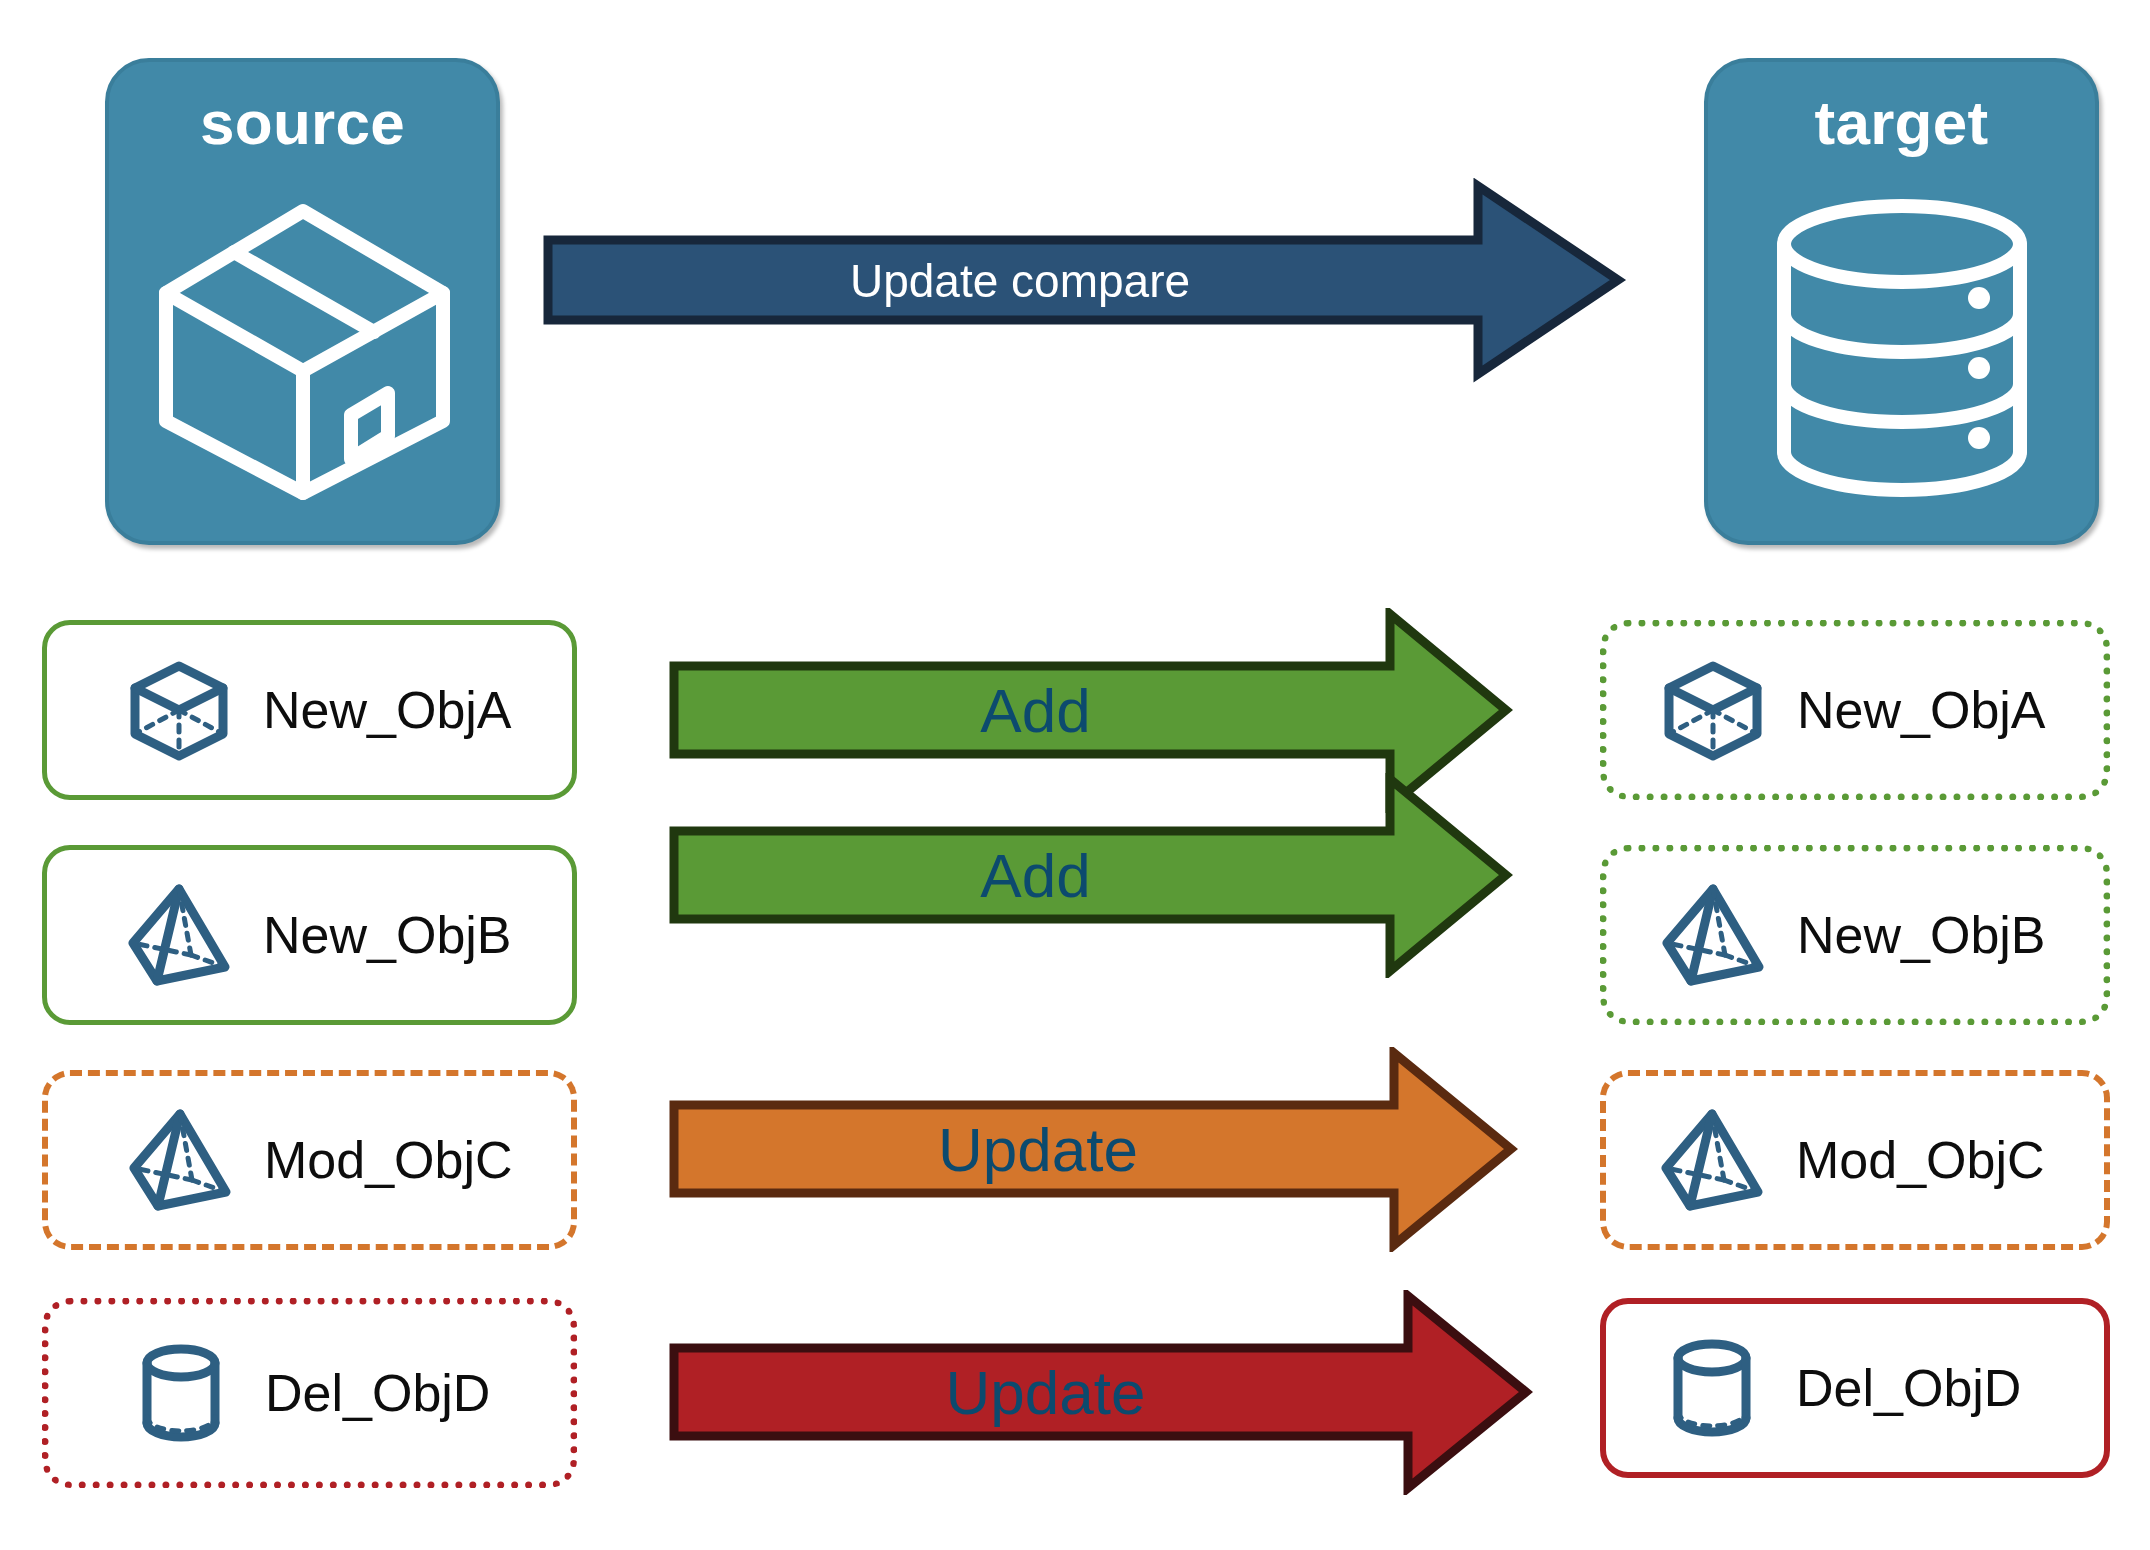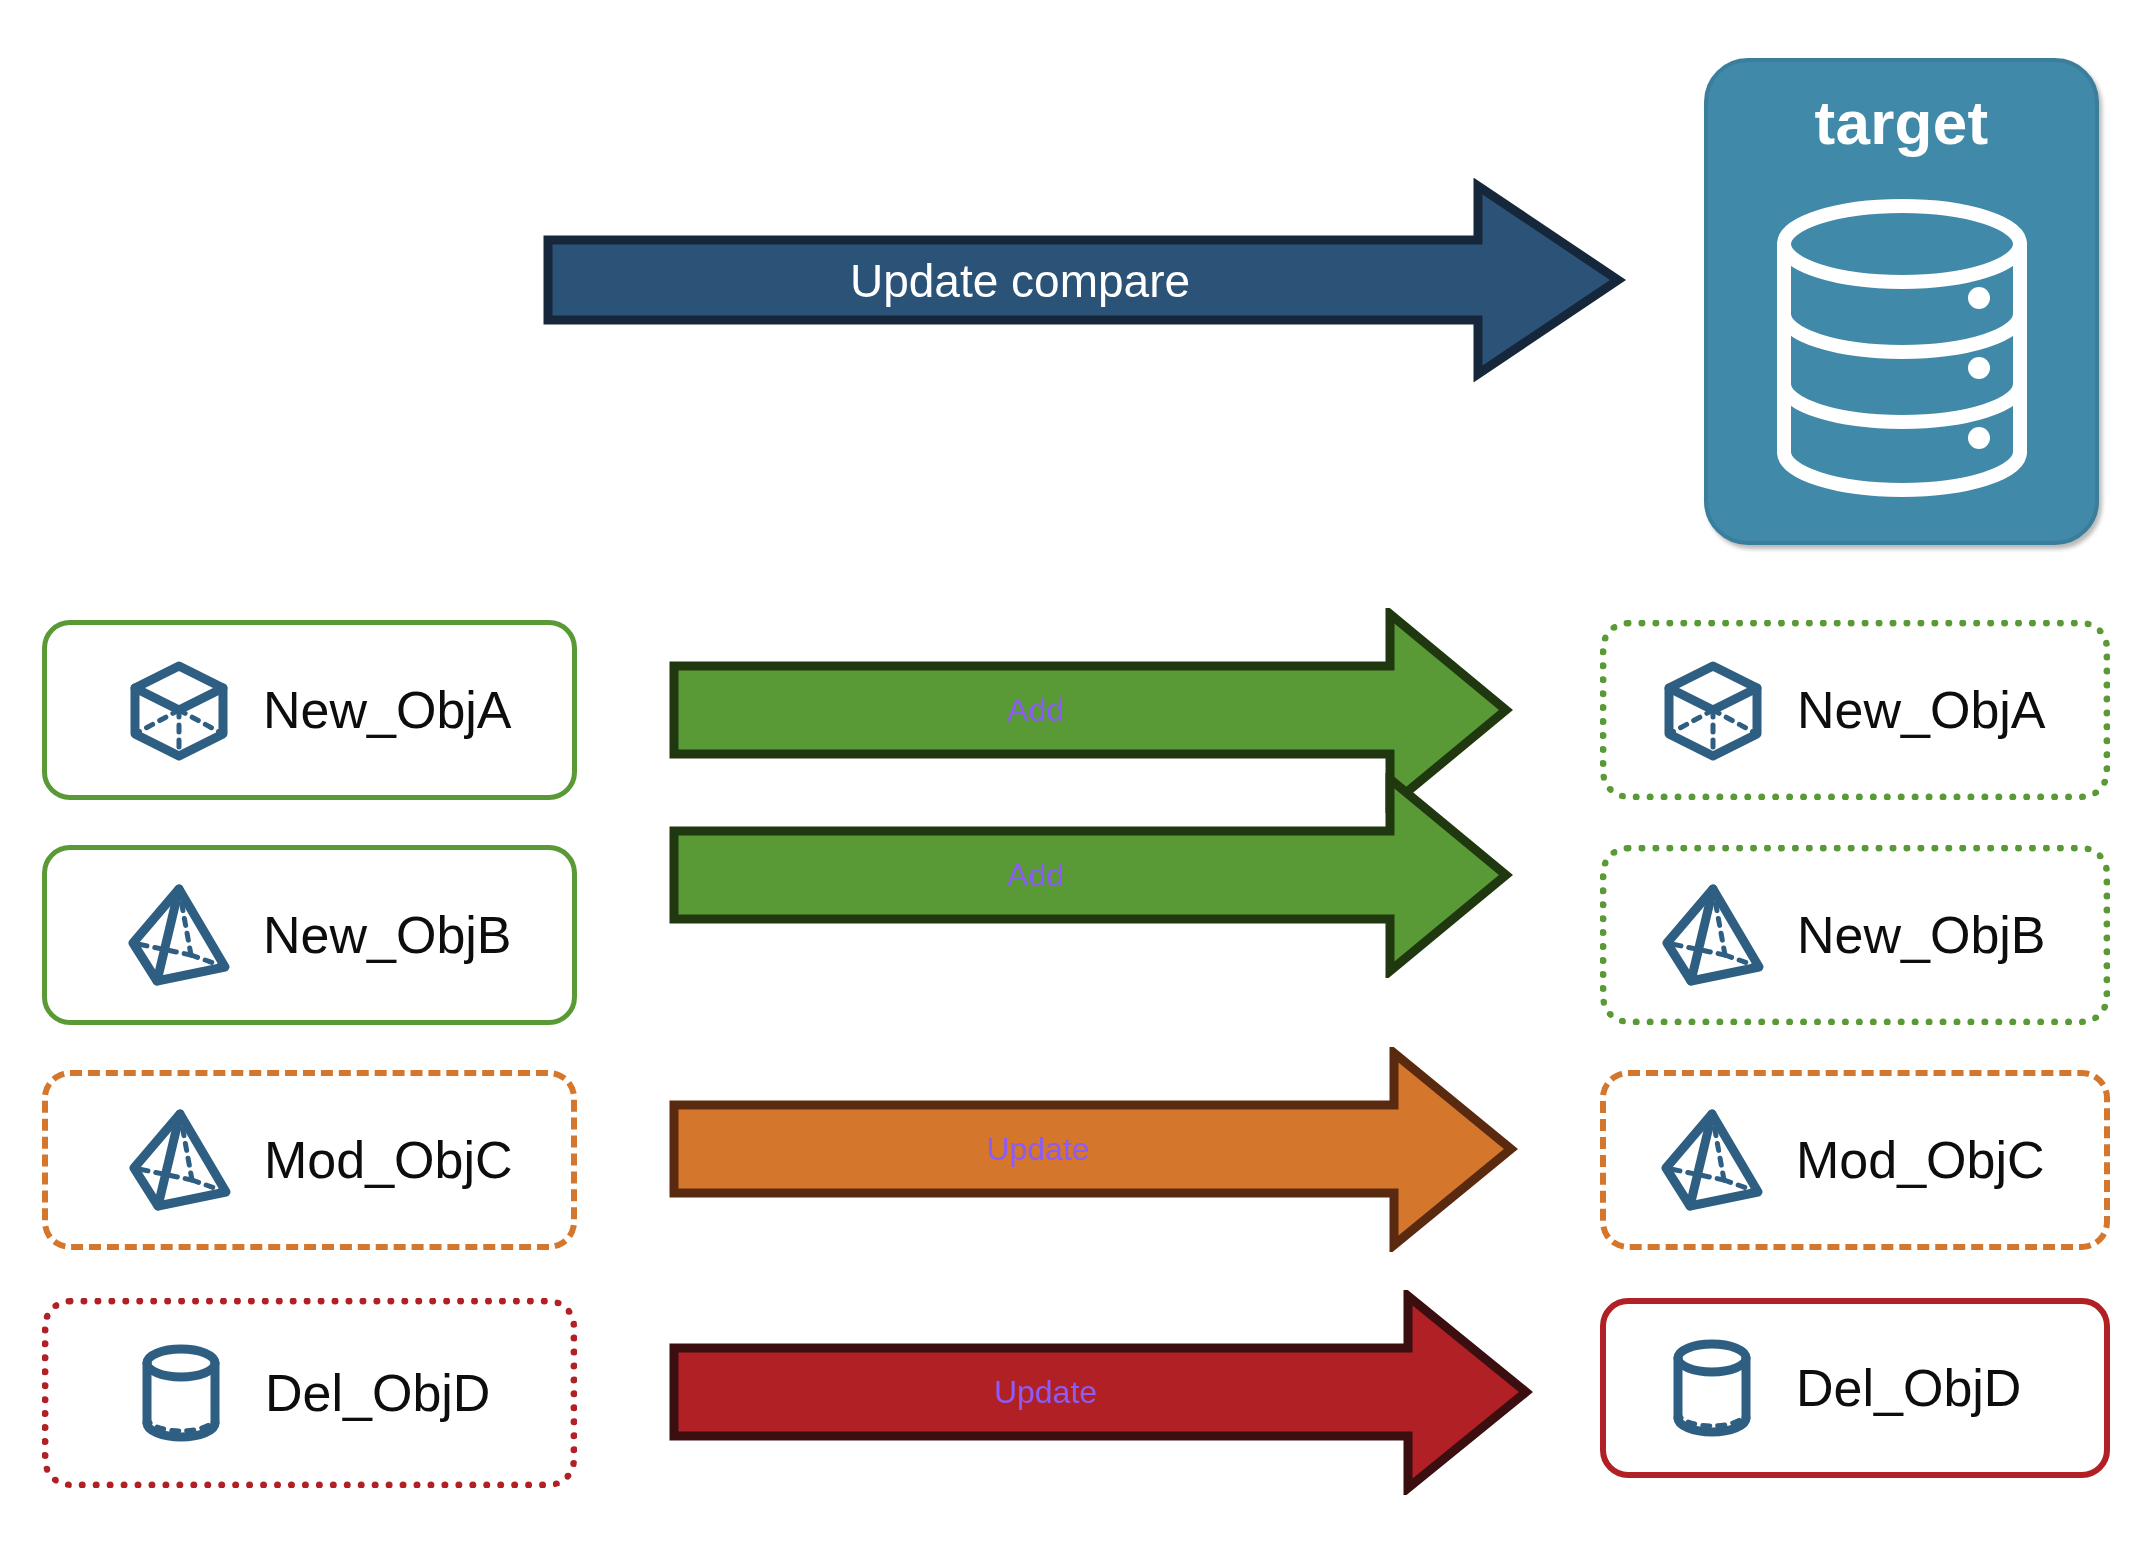--- a/index.html
+++ b/index.html
@@ -49,29 +49,43 @@
   .b-green-dotted{ border:7px dotted #5A9A36; }
   .b-orange-dash { border:6px dashed #D4762C; }
   .b-red-dotted  { border:7px dotted #B02025; }
   .b-red-solid   { border:6px solid #B02025; }
 
   
   .actarrow{position:absolute;}
   .actarrow .lbl{
     position:absolute;left:0;top:0;width:100%;height:100%;
     display:flex;align-items:center;justify-content:center;
-    color:#8b5cf6;font-size:32px;
+    color:#0c4a6e;font-size:62px;
     padding-right:110px;box-sizing:border-box;
   }
 </style>
 </head>
 <body>
 
 <div id="stage">
 
+  <div class="endpoint" style="left:105px;top:58px;width:395px;height:487px;">
+    <div class="cap">source</div>
+    <div class="glyph">
+      <svg width="330" height="310" viewBox="0 0 330 310">
+        <g fill="none" stroke="#ffffff" stroke-width="14" stroke-linejoin="round" stroke-linecap="round">
+          <path d="M165 18 L305 100 L305 228 L165 300 L28 228 L28 100 Z"></path>
+          <path d="M28 100 L165 178 L305 100"></path>
+          <path d="M165 178 L165 300"></path>
+          <path d="M96 59 L236 139"></path>
+          <path d="M213 222 L250 200 L250 243 L213 266 Z"></path>
+        </g>
+      </svg>
+    </div>
+  </div>
 
   <div class="bigarrow" style="left:540px;top:178px;width:1090px;height:205px;">
     <svg width="1090" height="205" viewBox="0 0 1090 205">
       <polygon points="8,62 938,62 938,8 1078,102 938,196 938,142 8,142" fill="#2B5277" stroke="#17273B" stroke-width="9" stroke-linejoin="miter"></polygon>
     </svg>
     <div class="lbl" style="padding-right:130px;box-sizing:border-box;">Update compare</div>
   </div>
 
   <div class="endpoint" style="left:1660px;top:58px;width:395px;height:487px;margin-left:44px;">
     <div class="cap">target</div>

